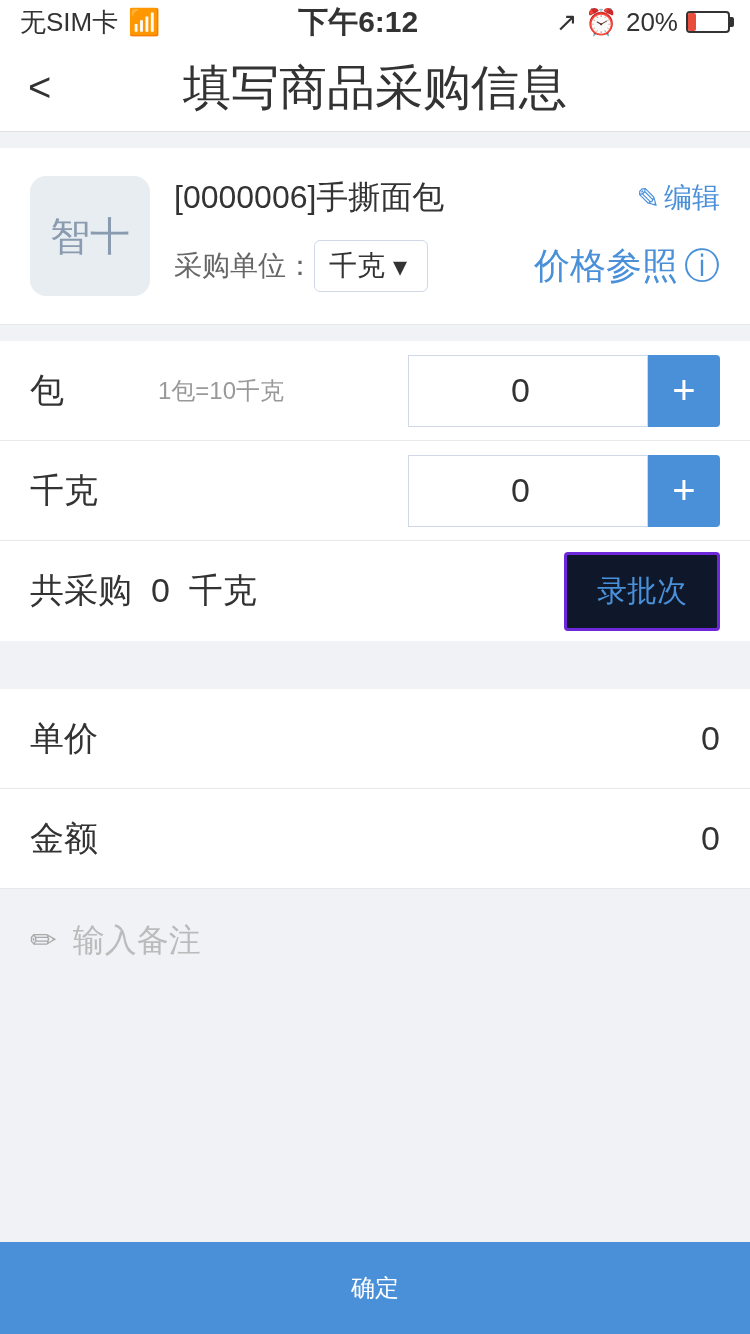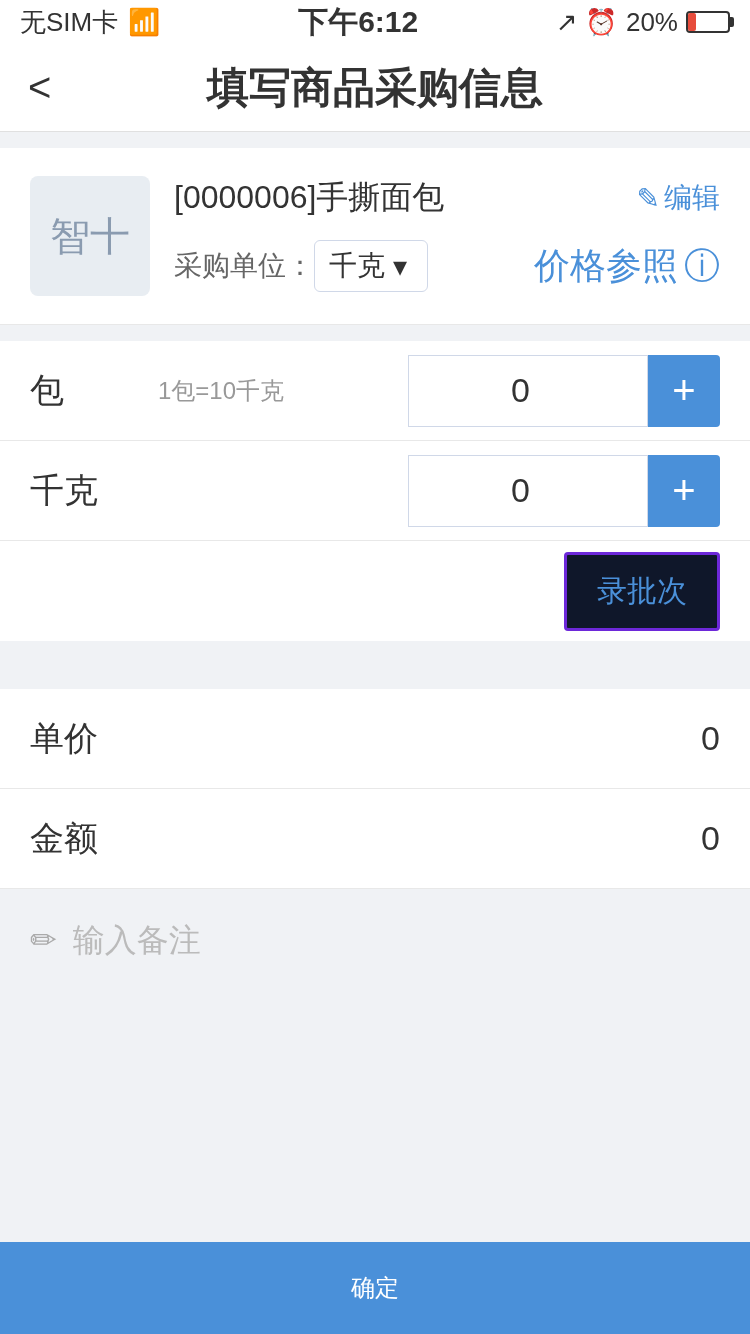--- a/index.html
+++ b/index.html
@@ -78,40 +78,40 @@
       border-bottom: 1px solid #e0e0e0;
     }
     .nav-back {
       position: absolute;
       left: 28px;
       font-size: 40px;
       color: #333;
       cursor: pointer;
     }
     .nav-title {
-      font-size: 42px;
-      font-weight: 700;
+      font-size: 48px;
+      font-weight: 400;
       color: #333;
     }
 
     
     .product-card {
       background: #fff;
       margin-top: 16px;
       padding: 28px 30px;
       display: flex;
       align-items: flex-start;
       gap: 24px;
       border-bottom: 1px solid #e8e8e8;
     }
     .product-image {
       width: 120px;
       height: 120px;
       background: #e8edf2;
-      border-radius: 8px;
+      border-radius: 16px;
       display: flex;
       align-items: center;
       justify-content: center;
       flex-shrink: 0;
     }
     .product-image-inner {
       font-size: 40px;
       color: #8a9bb0;
     }
     .product-info {
@@ -386,20 +386,25 @@
 
   <div class="input-row">
     <span class="input-label">千克</span>
     <div class="input-control">
       <input class="qty-input" type="number" value="0" style="">
       <button class="plus-btn">+</button>
     </div>
   </div>
 
   <div class="summary-row">
+    <span class="summary-text">
+      <span>共采购</span>
+      &nbsp;<span>0</span>&nbsp;
+      <span>千克</span>
+    </span>
     <button class="record-btn">录批次</button>
   </div>
 </div>
 
 <div class="divider-section"></div>
 
 <div class="price-section">
   <div class="price-row">
     <span class="price-label">单价</span>
     <span class="price-value">0</span>

